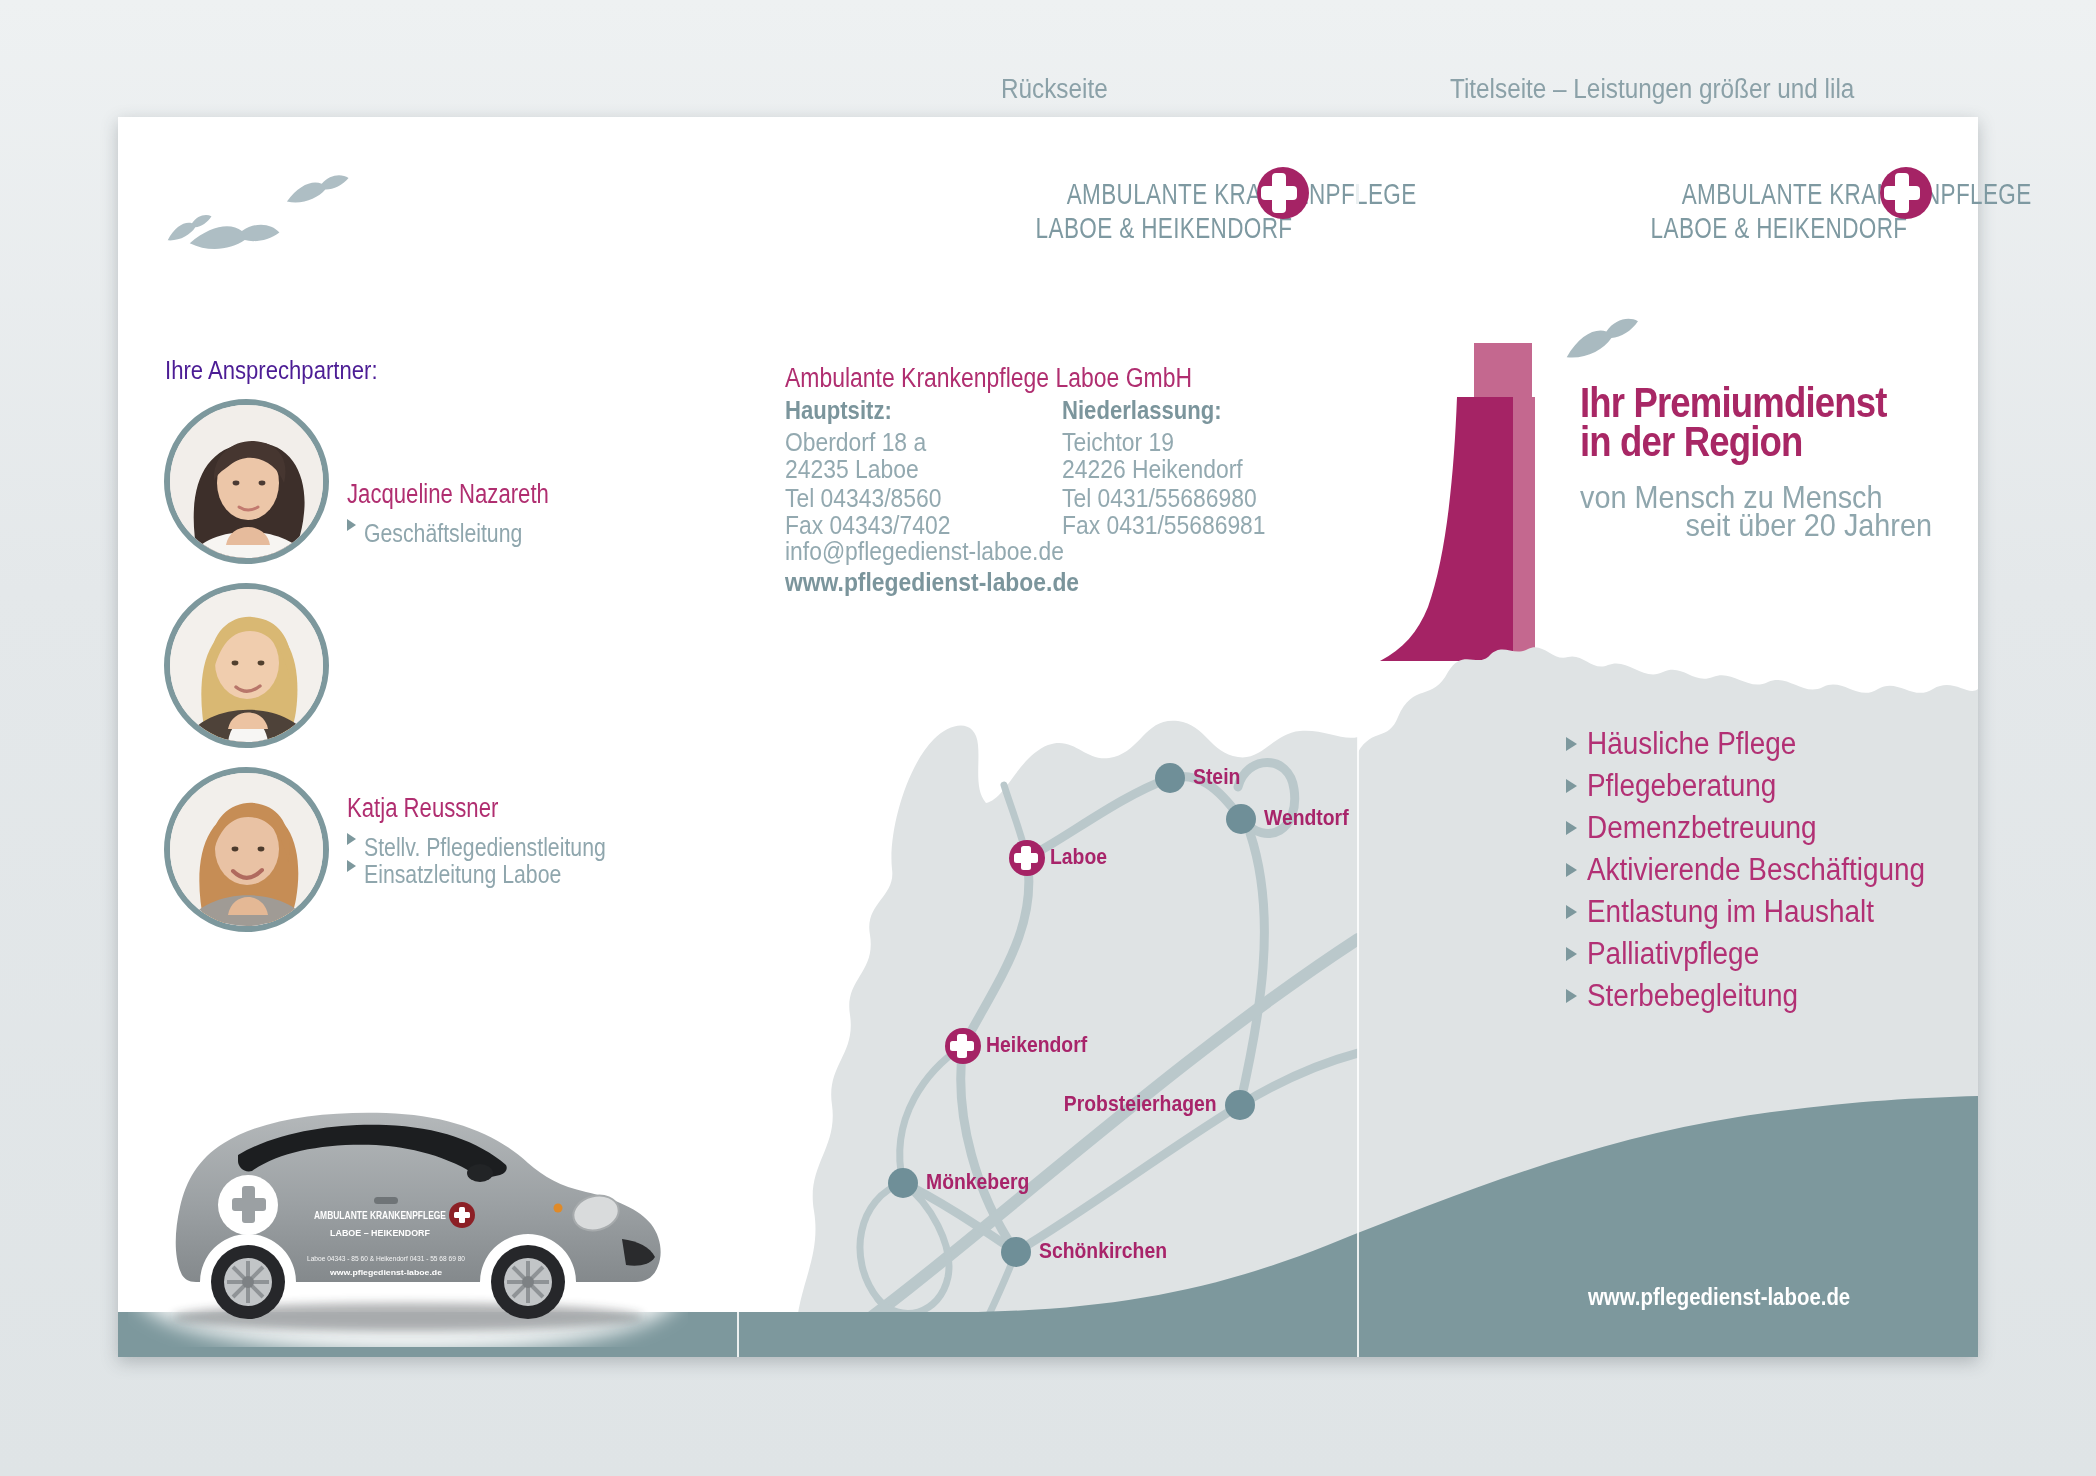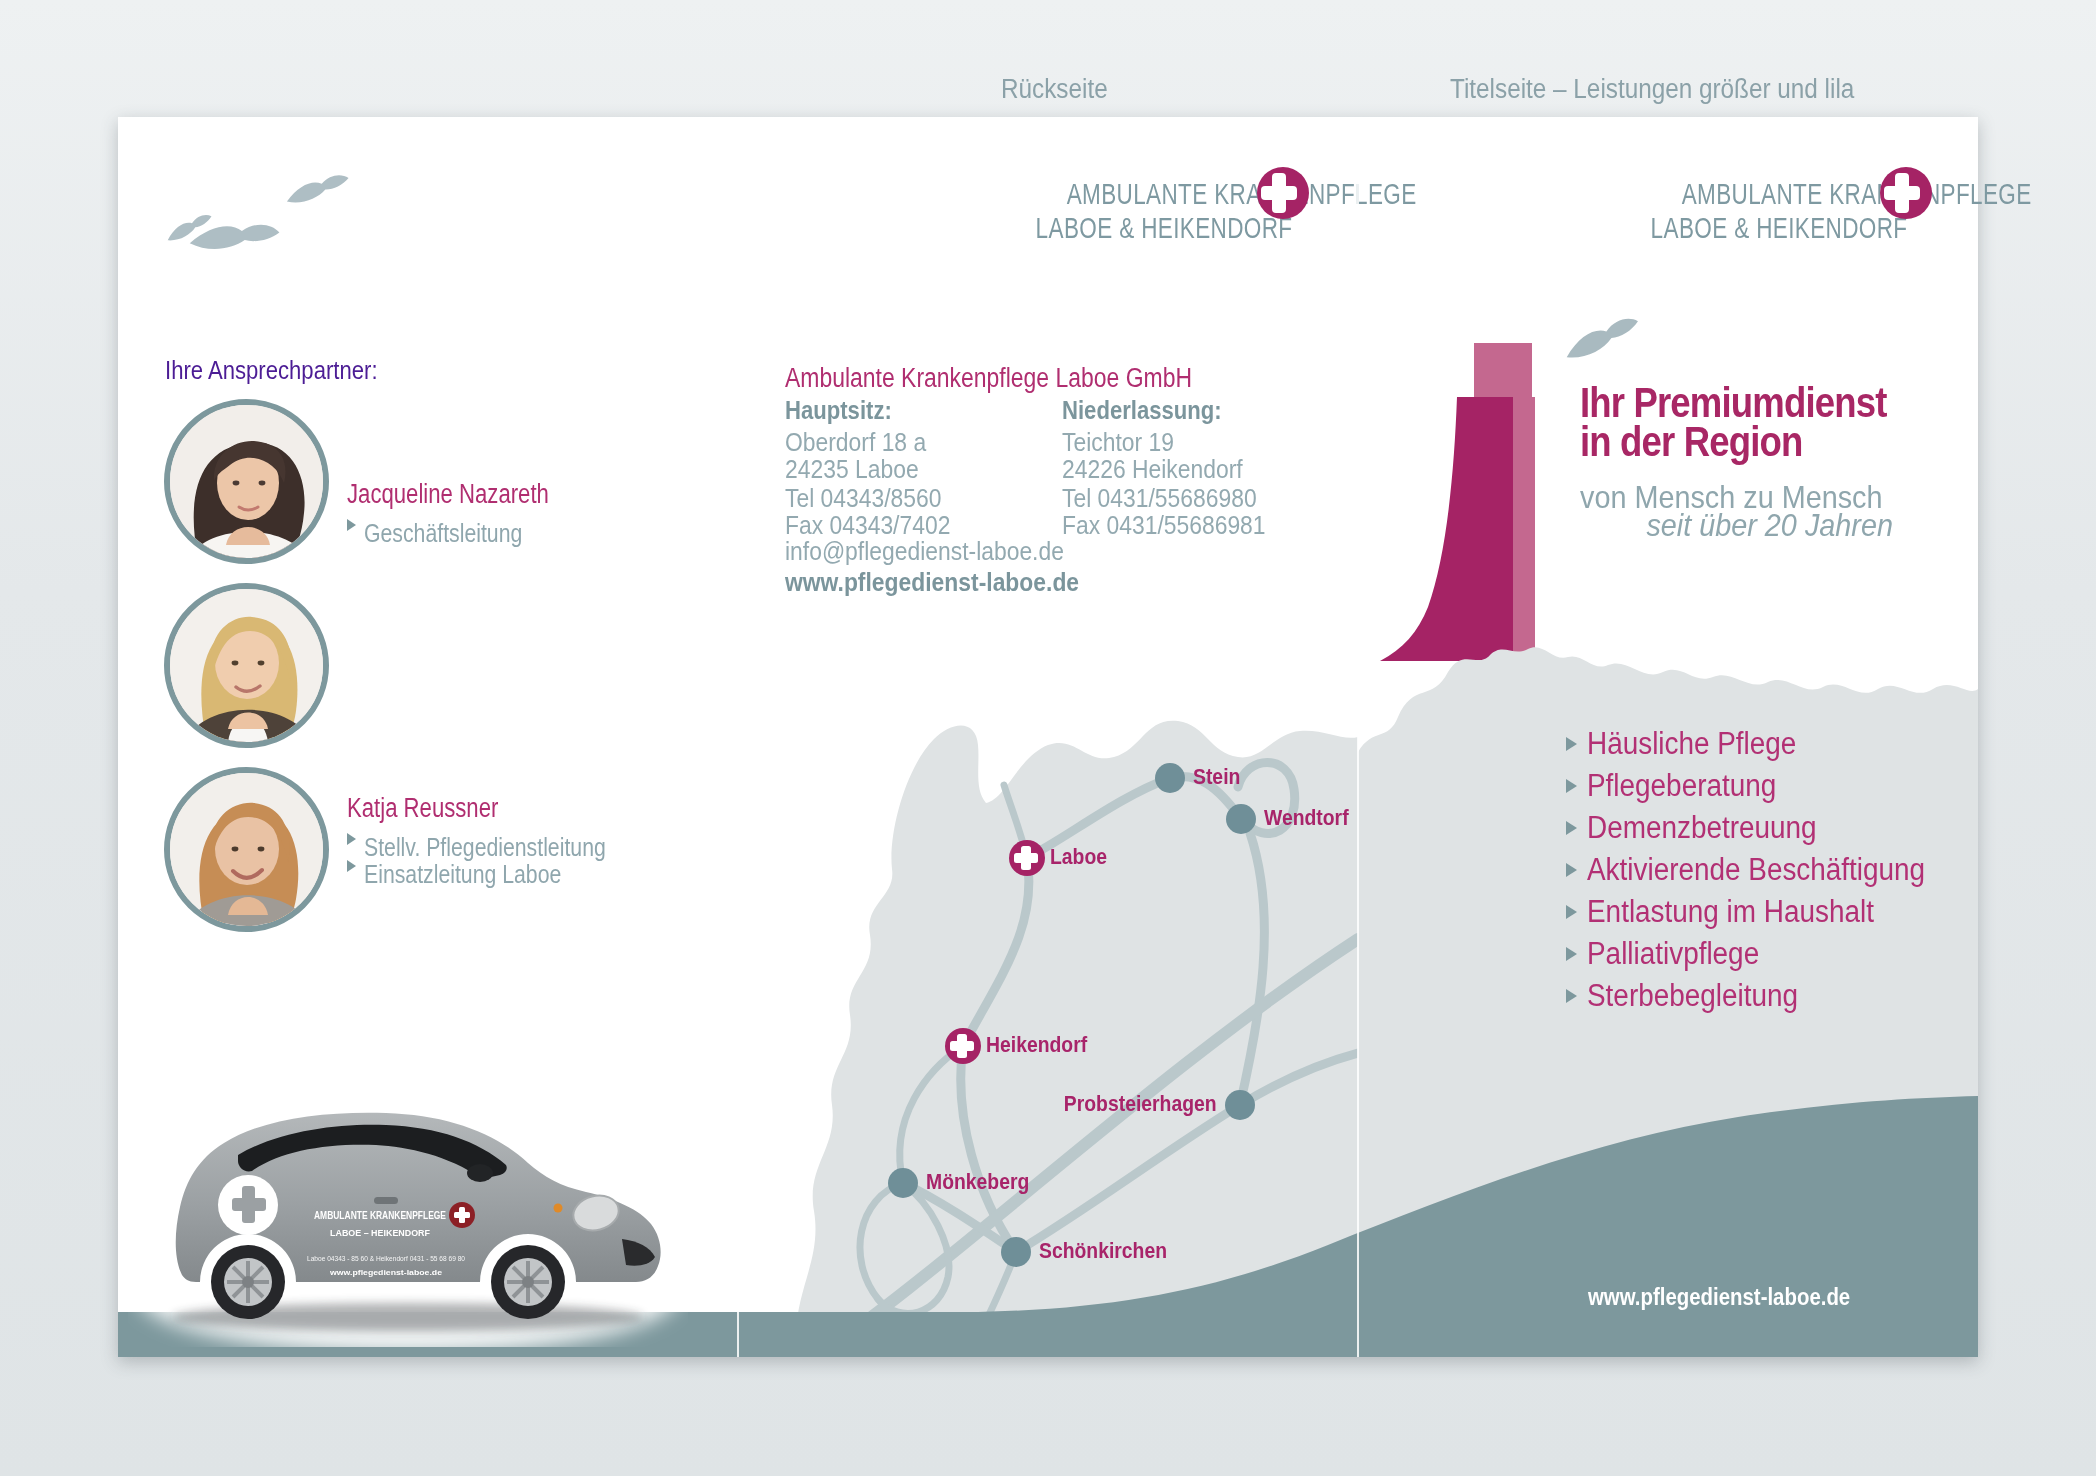--- a/index.html
+++ b/index.html
@@ -56,21 +56,21 @@
   .town .office{position:absolute;left:-18px;top:-18px;}
   .town-label{position:absolute;left:23px;top:0;transform:translateY(-52%) scaleX(.88);transform-origin:0 50%;
     white-space:nowrap;font-size:22px;font-weight:bold;color:#a8246a;}
   .town-label.ll{left:auto;right:23px;transform-origin:100% 50%;}
 
   
   .title{position:absolute;left:1462px;top:266px;z-index:10;
     font-size:43px;line-height:39px;font-weight:bold;color:#a82765;letter-spacing:-1px;}
   .taglines{position:absolute;left:1462px;top:366px;width:352px;z-index:10;
     font-size:32px;line-height:28px;color:#8fa6ad;}
-  .taglines .r{text-align:center;font-style:italic;}
+  .taglines .r{text-align:right;}
   .services{position:absolute;left:1448px;top:606px;z-index:10;}
   .svc{display:flex;align-items:center;height:42px;gap:10px;}
   .svc .tri{border-left-width:11px;border-top-width:7px;border-bottom-width:7px;}
   .svc-txt{font-size:31px;color:#b23074;}
   .site{position:absolute;left:1470px;top:1166px;z-index:22;font-size:24px;font-weight:bold;color:#ffffff;}
 
   svg{display:block;}
 </style>
 </head>
 <body>

